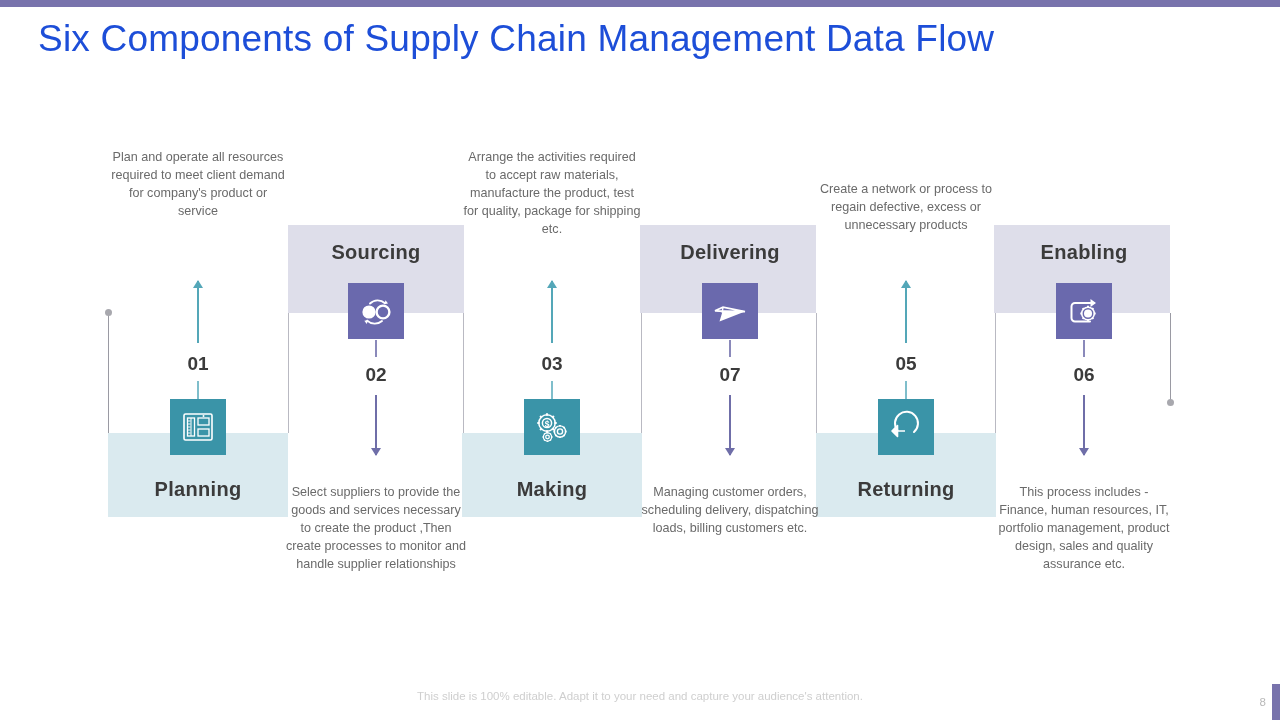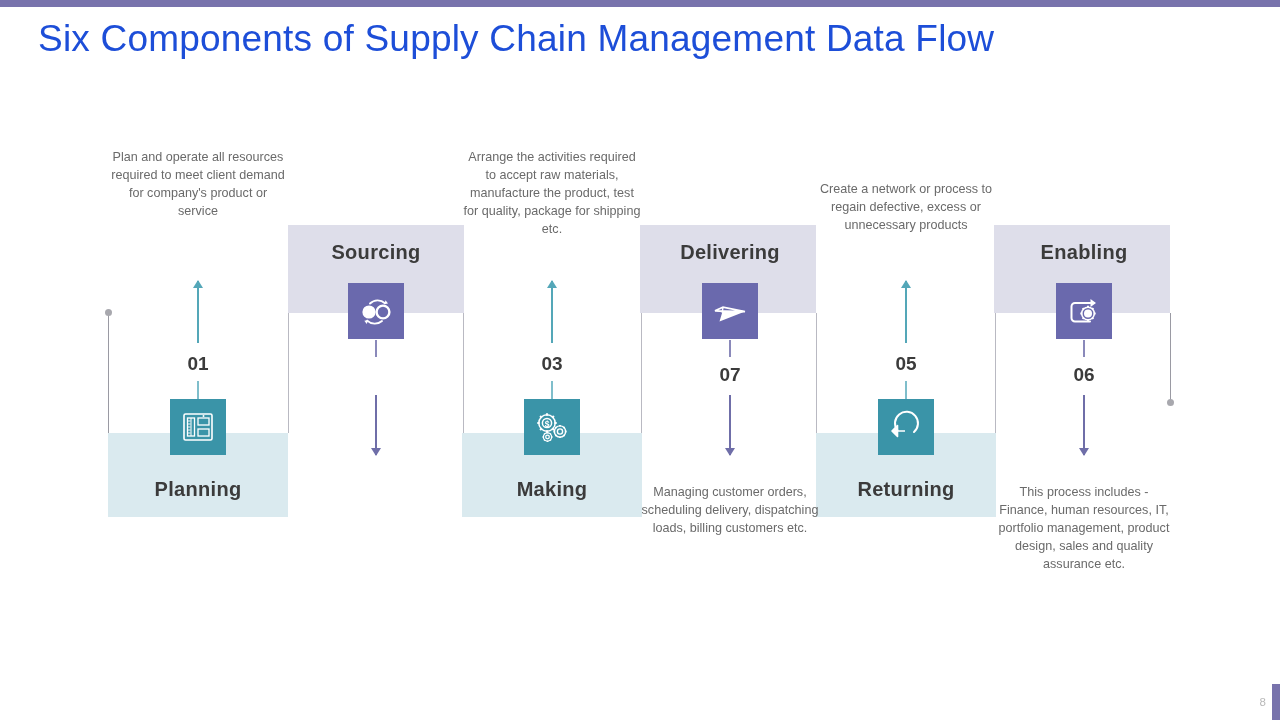--- a/index.html
+++ b/index.html
@@ -169,24 +169,26 @@
             <circle cx="11" cy="17" r="6.6" fill="#fff"></circle>
             <circle cx="25" cy="17" r="6.4" fill="none" stroke="#fff" stroke-width="2.4"></circle>
             <path d="M12 8.5 A11 11 0 0 1 27 8.2" fill="none" stroke="#fff" stroke-width="1.9" stroke-linecap="round"></path>
             <path d="M27.6 5.2 l2.4 3.2 -3.9 .9 z" fill="#fff"></path>
             <path d="M24 26 A11 11 0 0 1 9.2 25.6" fill="none" stroke="#fff" stroke-width="1.9" stroke-linecap="round"></path>
             <path d="M8.8 29 l-2.5 -3.2 3.9 -.9 z" fill="#fff"></path>
           </svg>
         </span>
       </div>
       <div class="stub purple" style="top:245px; height:17px;"></div>
+      <div class="num" style="top:269px;">02</div>
       <div class="arrow purple down" style="top:300px; height:60px;">
         <div class="shaft"></div>
           <div class="head"></div>
       </div>
+      <div class="desc" style="top:388px;">Select suppliers to provide the goods and services necessary to create the product ,Then create processes to monitor and handle supplier relationships</div>
     </div>
 
     <div class="col" style="left:462px;">
       <div class="desc" style="top:53px;">Arrange the activities required to accept raw materials, manufacture the product, test for quality, package for shipping etc.</div>
       <div class="arrow teal up" style="top:186px; height:62px;">
         <div class="shaft"></div>
           <div class="head"></div>
       </div>
       <div class="num" style="top:258px;">03</div>
       <div class="stub teal" style="top:286px; height:20px;"></div>
@@ -285,15 +287,16 @@
       <div class="num" style="top:269px;">06</div>
       <div class="arrow purple down" style="top:300px; height:60px;">
         <div class="shaft"></div>
           <div class="head"></div>
       </div>
       <div class="desc" style="top:388px;">This process includes - Finance, human resources, IT, portfolio management, product design, sales and quality assurance etc.</div>
     </div>
 
   </div>
 
+  <div class="footer">This slide is 100% editable. Adapt it to your need and capture your audience's attention.</div>
   <div class="pagenum">8</div>
 
 </div>
 
 </body></html>

